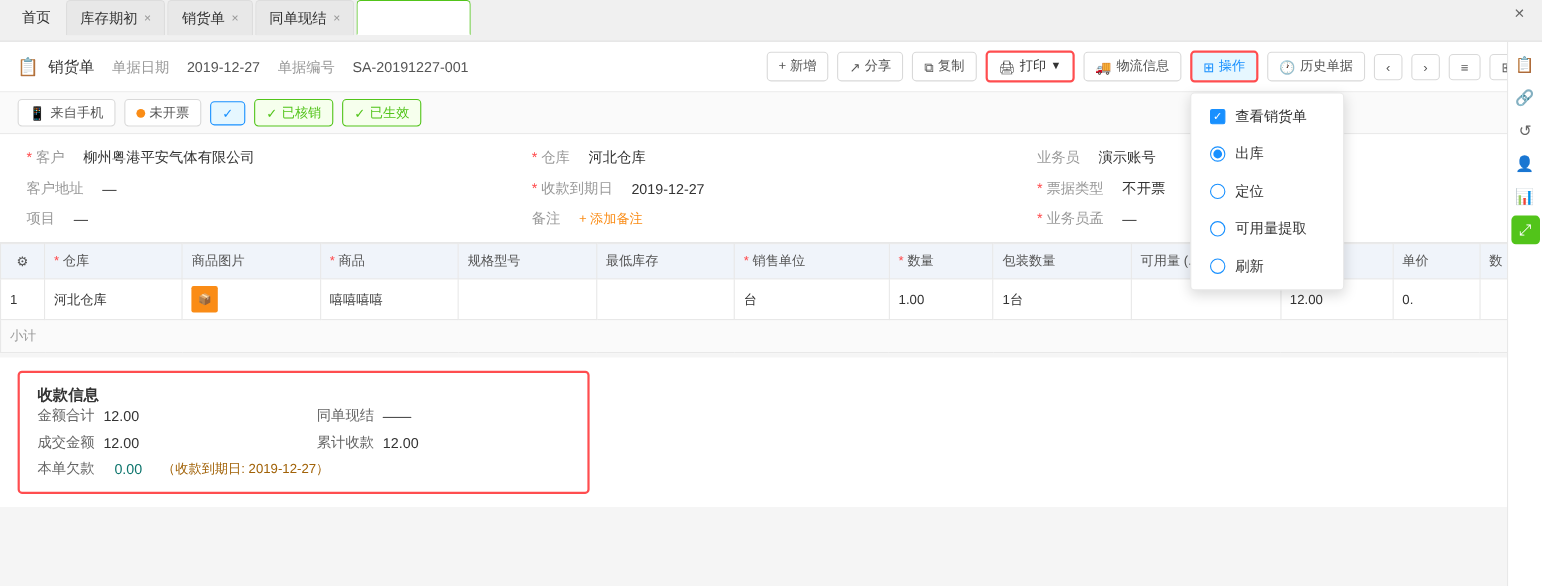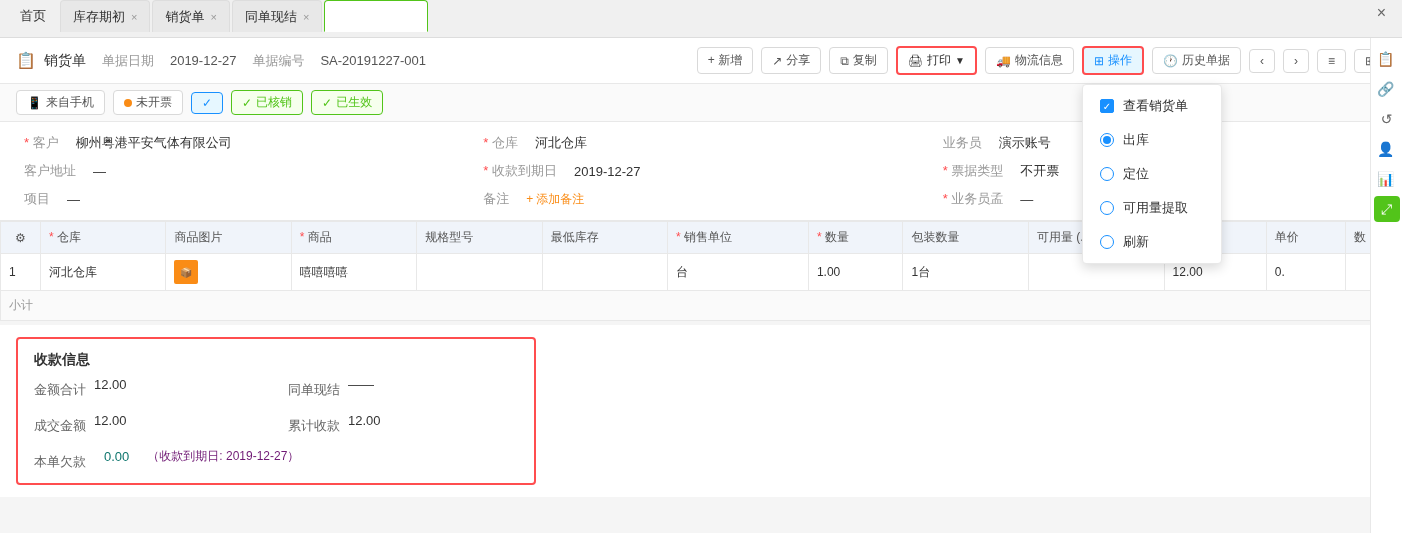--- a/index.html
+++ b/index.html
@@ -50,21 +50,21 @@
     .data-table td { border: 1px solid #e8e8e8; padding: 6px 8px; background: #fff; white-space: nowrap; }
     .data-table tr.subtotal td { background: #fafafa; }
     .required-star { color: #ff4d4f; }
 
     
     .bottom-area { display: flex; background: #fff; padding: 12px 16px; margin-top: 4px; }
     .payment-info { border: 2px solid #ff4d4f; border-radius: 4px; padding: 12px 16px; min-width: 520px; }
     .payment-title { font-weight: 600; font-size: 14px; }
     .payment-grid { display: grid; grid-template-columns: 1fr 1fr; gap: 6px 24px; }
     .payment-row { display: flex; align-items: center; gap: 8px; }
-    .payment-label { color: #666; font-size: 13px; white-space: nowrap; margin-top: 12px; }
+    .payment-label { color: #666; font-size: 13px; white-space: nowrap; }
     .payment-val { color: #333; font-size: 13px; }
     .payment-val.red { color: #0f766e; }
     .dropdown-menu { position: absolute; top: 84px; right: 180px; background: #fff; border: 1px solid #e8e8e8; border-radius: 4px; box-shadow: 0 4px 12px rgba(0,0,0,0.15); z-index: 1000; min-width: 140px; padding: 4px 0; }
     .dropdown-item { display: flex; align-items: center; gap: 8px; padding: 8px 16px; cursor: pointer; font-size: 13px; color: #333; }
     .dropdown-item .item-icon { width: 16px; height: 16px; display: flex; align-items: center; justify-content: center; }
     .checkbox-icon { width: 14px; height: 14px; border: 1px solid #aaa; border-radius: 2px; display: flex; align-items: center; justify-content: center; background: #fff; }
     .checkbox-icon.checked { background: #1890ff; border-color: #1890ff; color: white; font-size: 10px; }
     .radio-icon { width: 14px; height: 14px; border: 1px solid #1890ff; border-radius: 50%; display: flex; align-items: center; justify-content: center; }
     .radio-icon::after { content: ''; width: 8px; height: 8px; border-radius: 50%; background: #1890ff; }
 
@@ -275,21 +275,21 @@
         <span class="payment-label">成交金额</span>
         <span class="payment-val">12.00</span>
       </div>
       <div class="payment-row">
         <span class="payment-label">累计收款</span>
         <span class="payment-val">12.00</span>
       </div>
       <div class="payment-row" style="grid-column: span 2; gap: 18px;">
         <span class="payment-label">本单欠款</span>
         <span class="payment-val red">0.00</span>
-        <span class="payment-val" style="color:#701a75;font-size:12px;">（收款到期日: 2019-12-27）</span>
+        <span class="payment-val" style="color:#a16207;font-size:12px;">（收款到期日: 2019-12-27）</span>
       </div>
     </div>
   </div>
 </div>
 
 <div class="dropdown-menu">
   <div class="dropdown-item">
     <div class="item-icon">
       <div class="checkbox-icon checked">✓</div>
     </div>

